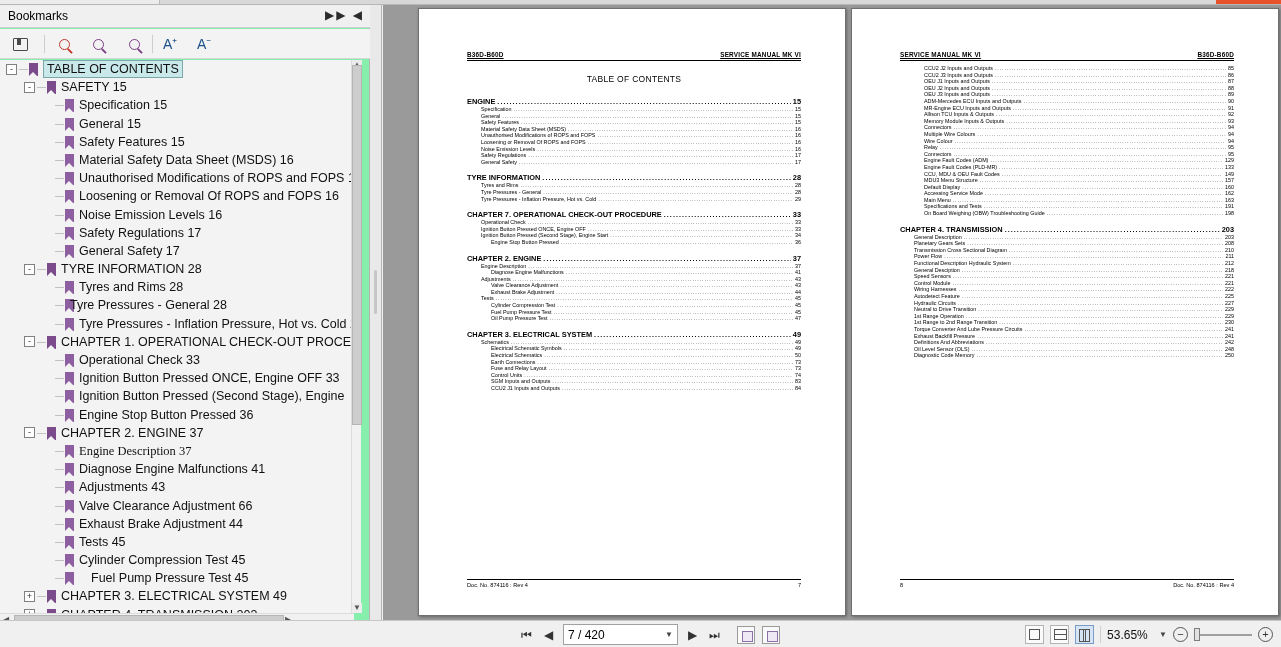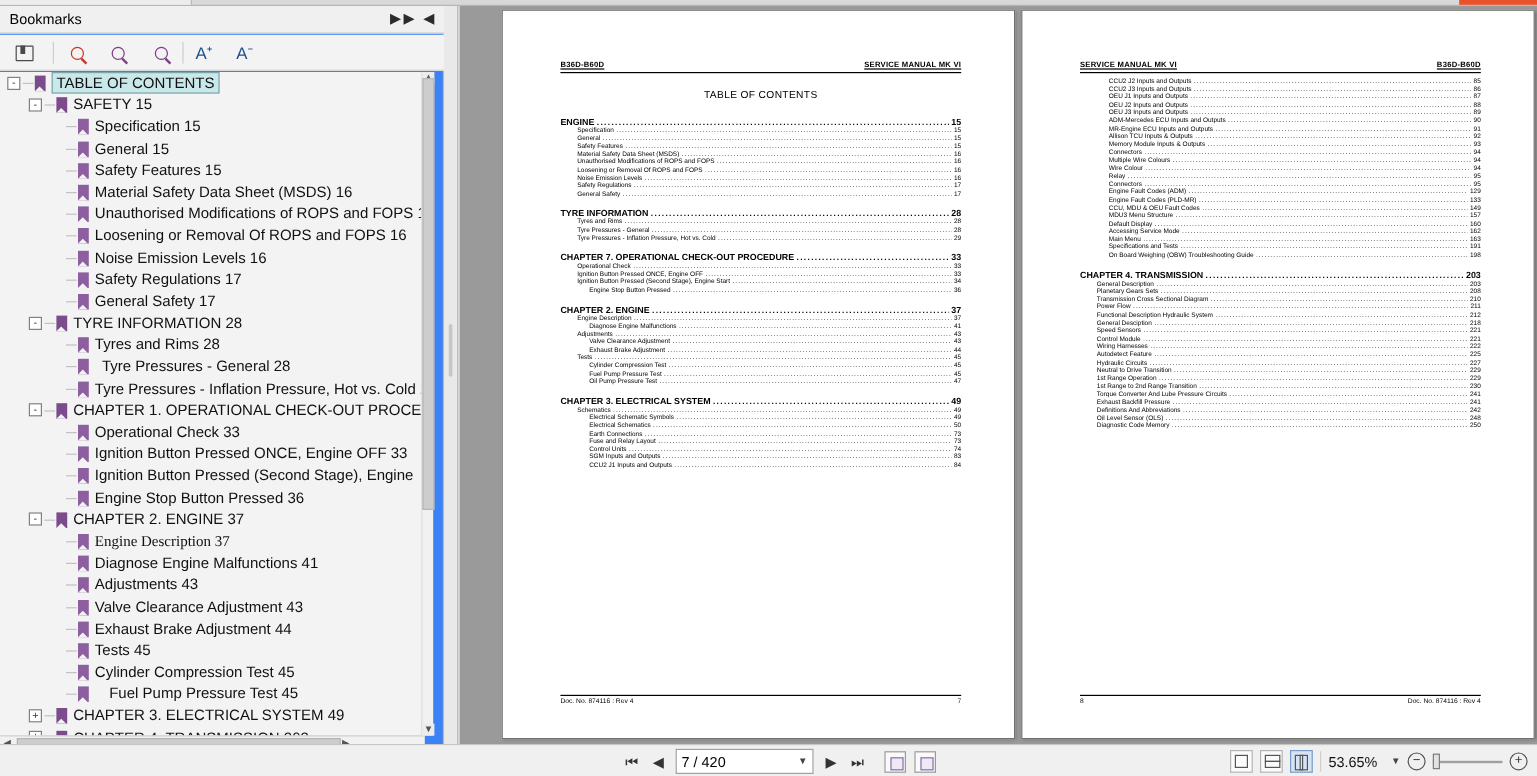--- a/index.html
+++ b/index.html
@@ -27,21 +27,21 @@
     background: #e8522a;
   }
   .topstrip .tabline {
     position: absolute; left: 0; top: 0; width: 160px; height: 4px;
     background: #ececec; border-right: 1px solid #b9b9b9;
   }
 
   
   .bm-panel {
     position: absolute; left: 0; top: 5px; width: 370px; height: 620px;
-    background: #3b82f6;
+    background: #86efac;
     border-right: 1px solid #b4b4b4;
     padding-left: 20px;
   }
   .bm-header {
     position: absolute; left: 0; top: 0; width: 370px; height: 23px;
     background: #f0f0f0;
     border-bottom: 1px solid #cfcfcf;
   }
   .bm-header .title {
     position: absolute; left: 8px; top: 4px;
@@ -374,21 +374,21 @@
           <span class="lbl" style="left: 61px;">TYRE INFORMATION 28</span>
         </div>
         <div class="node">
           <span class="dash" style="left: 55px;"></span>
           <span class="bmk" style="left: 65px;"></span>
           <span class="lbl" style="left: 79px;">Tyres and Rims 28</span>
         </div>
         <div class="node">
           <span class="dash" style="left: 55px;"></span>
           <span class="bmk" style="left: 65px;"></span>
-          <span class="lbl" style="left: 85px;">Tyre Pressures - General 28</span>
+          <span class="lbl" style="left: 70px;">Tyre Pressures - General 28</span>
         </div>
         <div class="node">
           <span class="dash" style="left: 55px;"></span>
           <span class="bmk" style="left: 65px;"></span>
           <span class="lbl" style="left: 79px;">Tyre Pressures - Inflation Pressure, Hot vs. Cold 2</span>
         </div>
         <div class="node">
           <span class="tw" style="left: 24px;">-</span>
           <span class="dash" style="left: 37px;"></span>
           <span class="bmk folder" style="left: 47px;"></span>
@@ -431,21 +431,21 @@
           <span class="lbl" style="left: 79px;">Diagnose Engine Malfunctions 41</span>
         </div>
         <div class="node">
           <span class="dash" style="left: 55px;"></span>
           <span class="bmk" style="left: 65px;"></span>
           <span class="lbl" style="left: 79px;">Adjustments 43</span>
         </div>
         <div class="node">
           <span class="dash" style="left: 55px;"></span>
           <span class="bmk" style="left: 65px;"></span>
-          <span class="lbl" style="left: 79px;">Valve Clearance Adjustment 43</span>
+          <span class="lbl" style="left: 79px;">Valve Clearance Adjustment 66</span>
         </div>
         <div class="node">
           <span class="dash" style="left: 55px;"></span>
           <span class="bmk" style="left: 65px;"></span>
           <span class="lbl" style="left: 79px;">Exhaust Brake Adjustment 44</span>
         </div>
         <div class="node">
           <span class="dash" style="left: 55px;"></span>
           <span class="bmk" style="left: 65px;"></span>
           <span class="lbl" style="left: 79px;">Tests 45</span>

